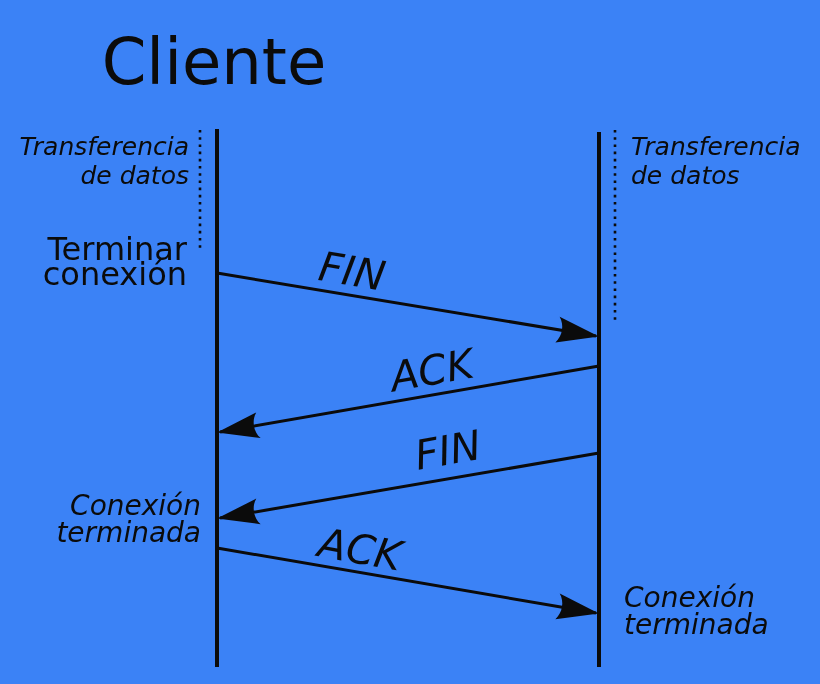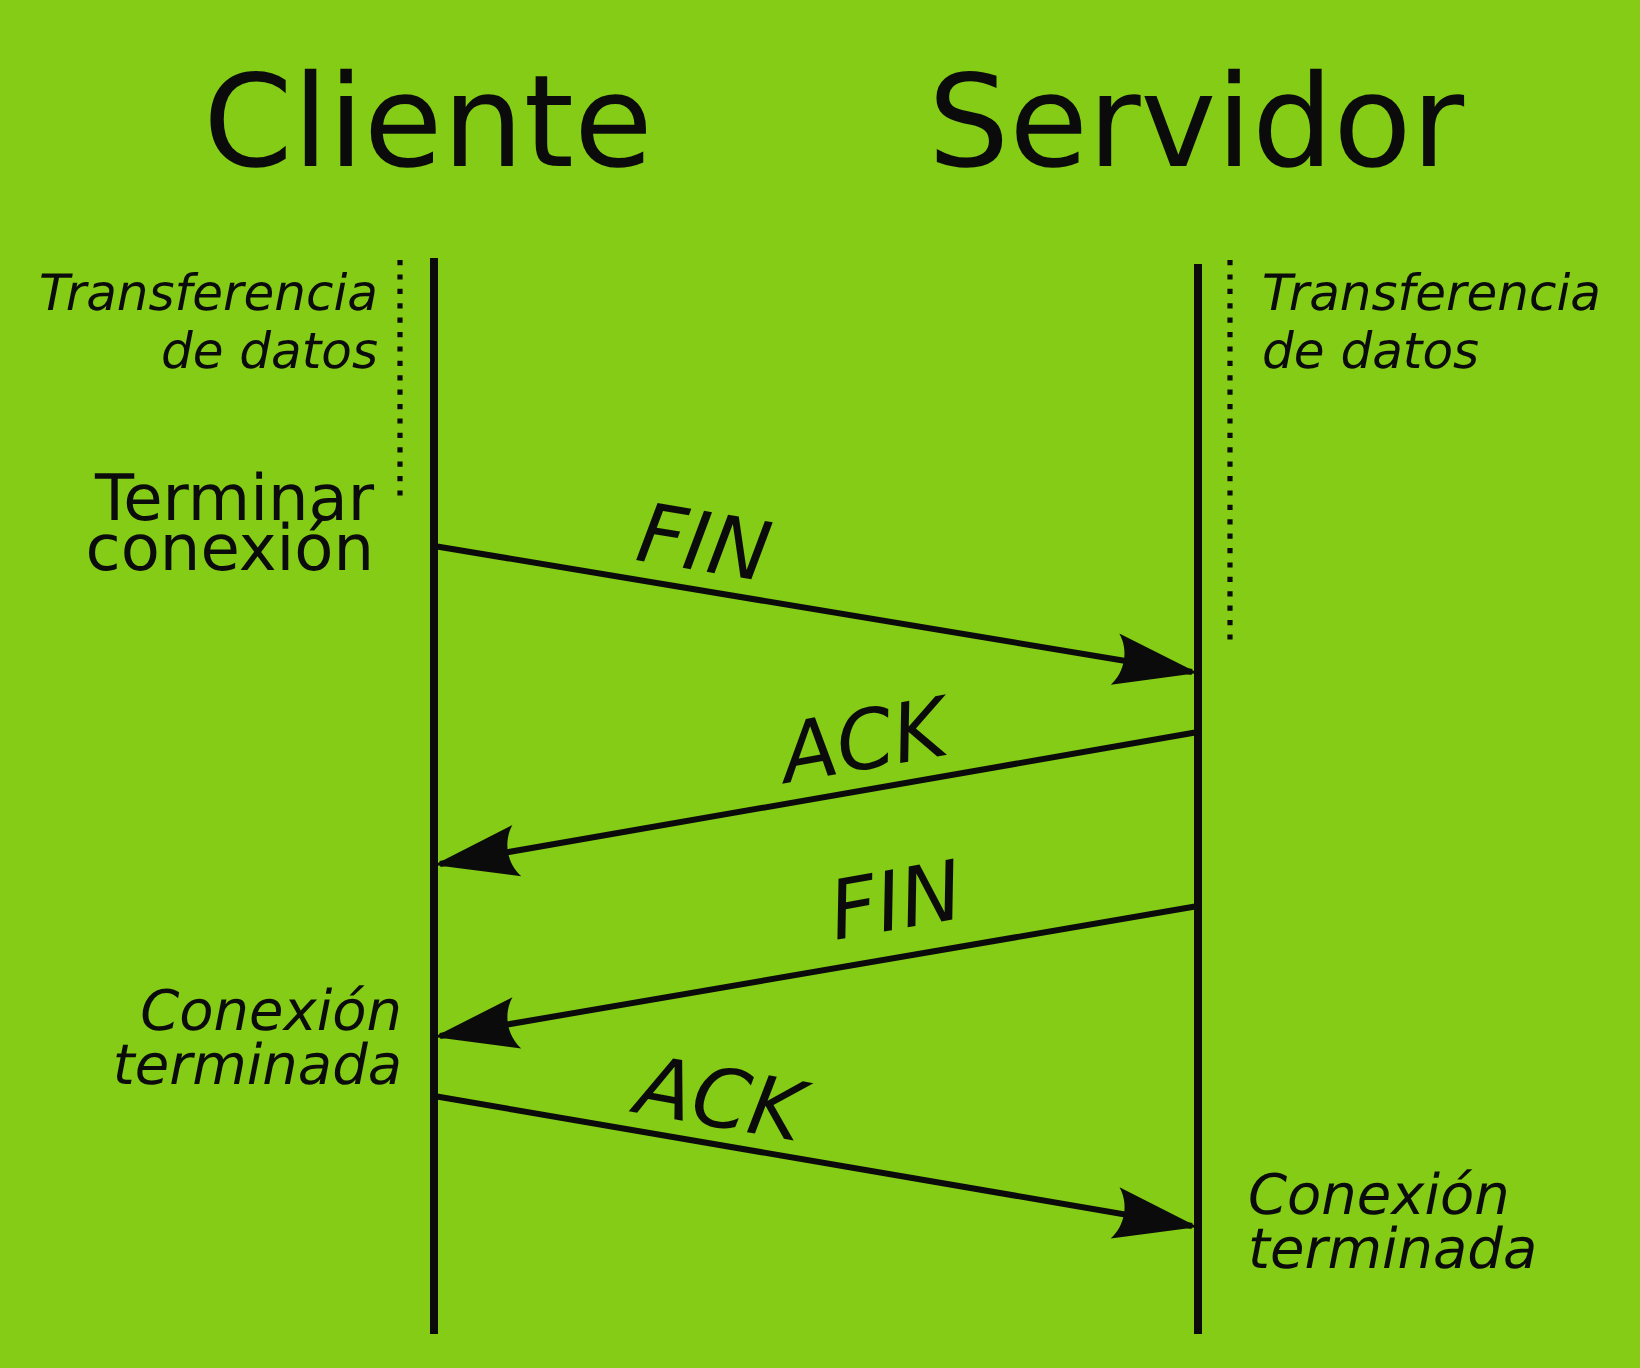--- a/index.html
+++ b/index.html
@@ -5,21 +5,21 @@
   html, body {
     margin: 0;
     padding: 0;
     background: #f4f4f5;
     font-family: "DejaVu Sans", "Liberation Sans", sans-serif;
   }
   .stage {
     position: relative;
     width: 820px;
     height: 684px;
-    background: #84cc16;
+    background: #3b82f6;
     overflow: hidden;
     color: #0b0b0b;
   }
   .stage svg {
     position: absolute;
     left: 0;
     top: 0;
   }
   .label {
     position: absolute;
@@ -99,21 +99,20 @@
     <line x1="200" y1="130" x2="200" y2="251" stroke="#0b0b0b" stroke-width="2.6" stroke-dasharray="2.6,4.6"></line>
     <line x1="615" y1="130" x2="615" y2="322" stroke="#0b0b0b" stroke-width="2.6" stroke-dasharray="2.6,4.6"></line>
 
     <line x1="217" y1="273" x2="596" y2="336" stroke="#0b0b0b" stroke-width="3" marker-end="url(#barb)"></line>
     <line x1="599" y1="366" x2="220" y2="432" stroke="#0b0b0b" stroke-width="3" marker-end="url(#barb)"></line>
     <line x1="599" y1="453" x2="220" y2="518" stroke="#0b0b0b" stroke-width="3" marker-end="url(#barb)"></line>
     <line x1="217" y1="548" x2="596" y2="613" stroke="#0b0b0b" stroke-width="3" marker-end="url(#barb)"></line>
   </svg>
 
   <div class="label actor-title client">Cliente</div>
-  <div class="label actor-title server">Servidor</div>
 
   <div class="label two-line italic right-align transfer-client">
     <div>Transferencia</div>
     <div>de datos</div>
   </div>
 
   <div class="label two-line italic transfer-server">
     <div>Transferencia</div>
     <div>de datos</div>
   </div>

